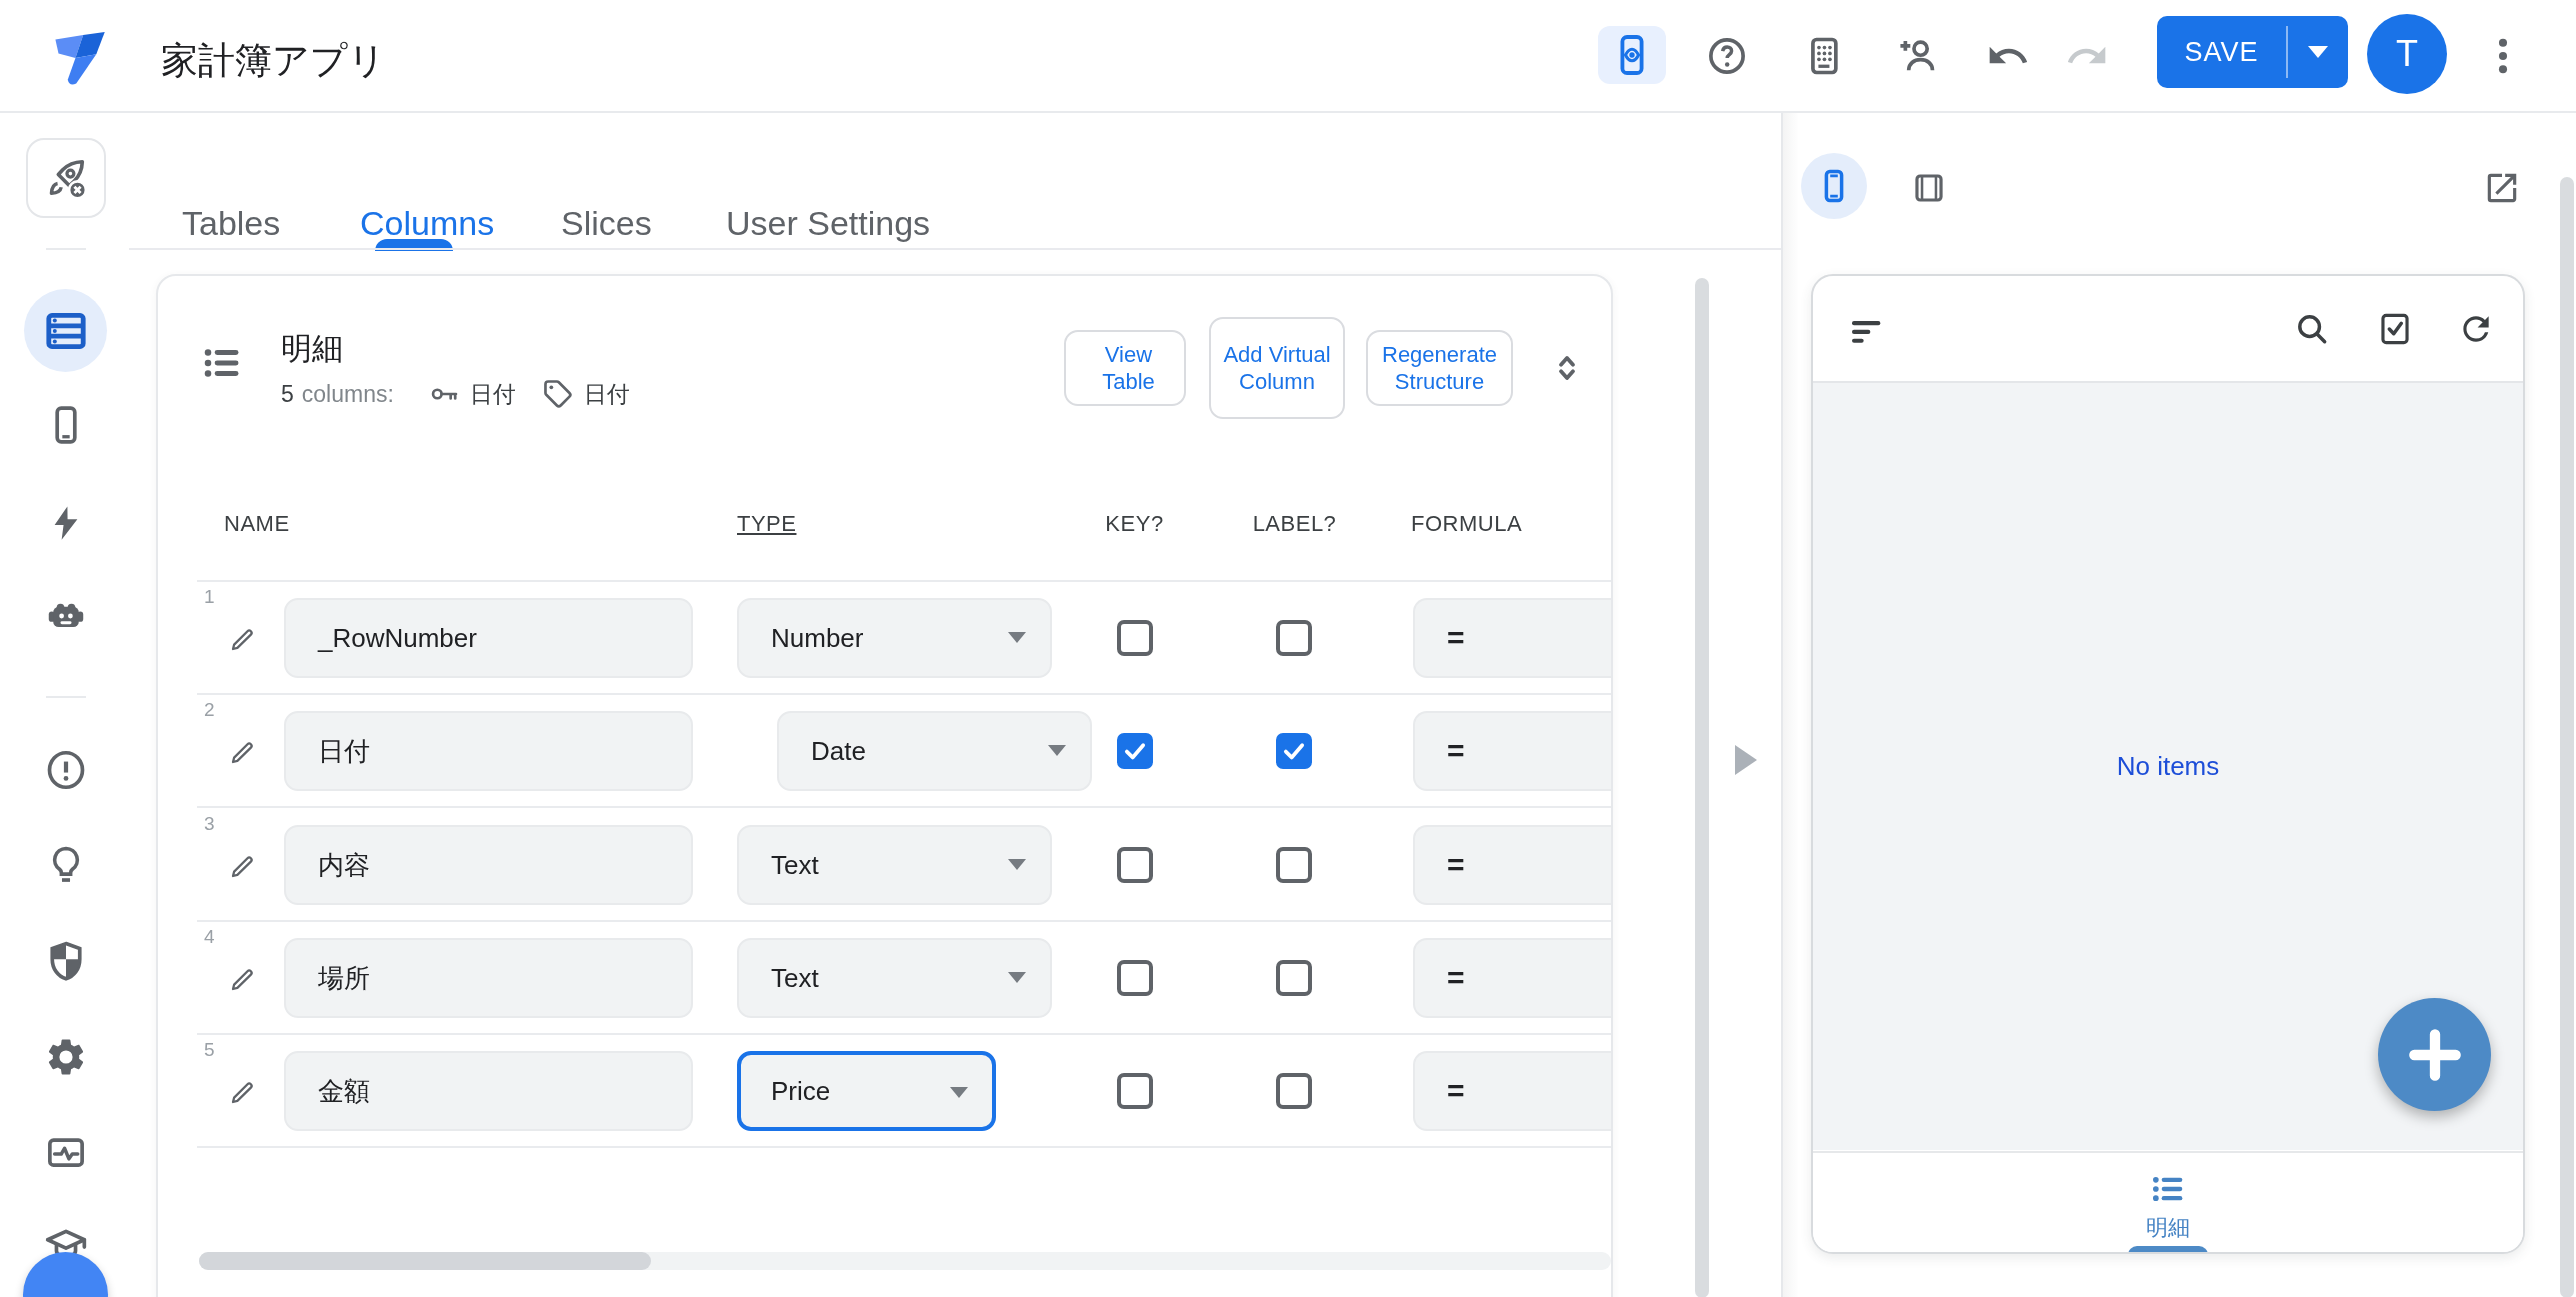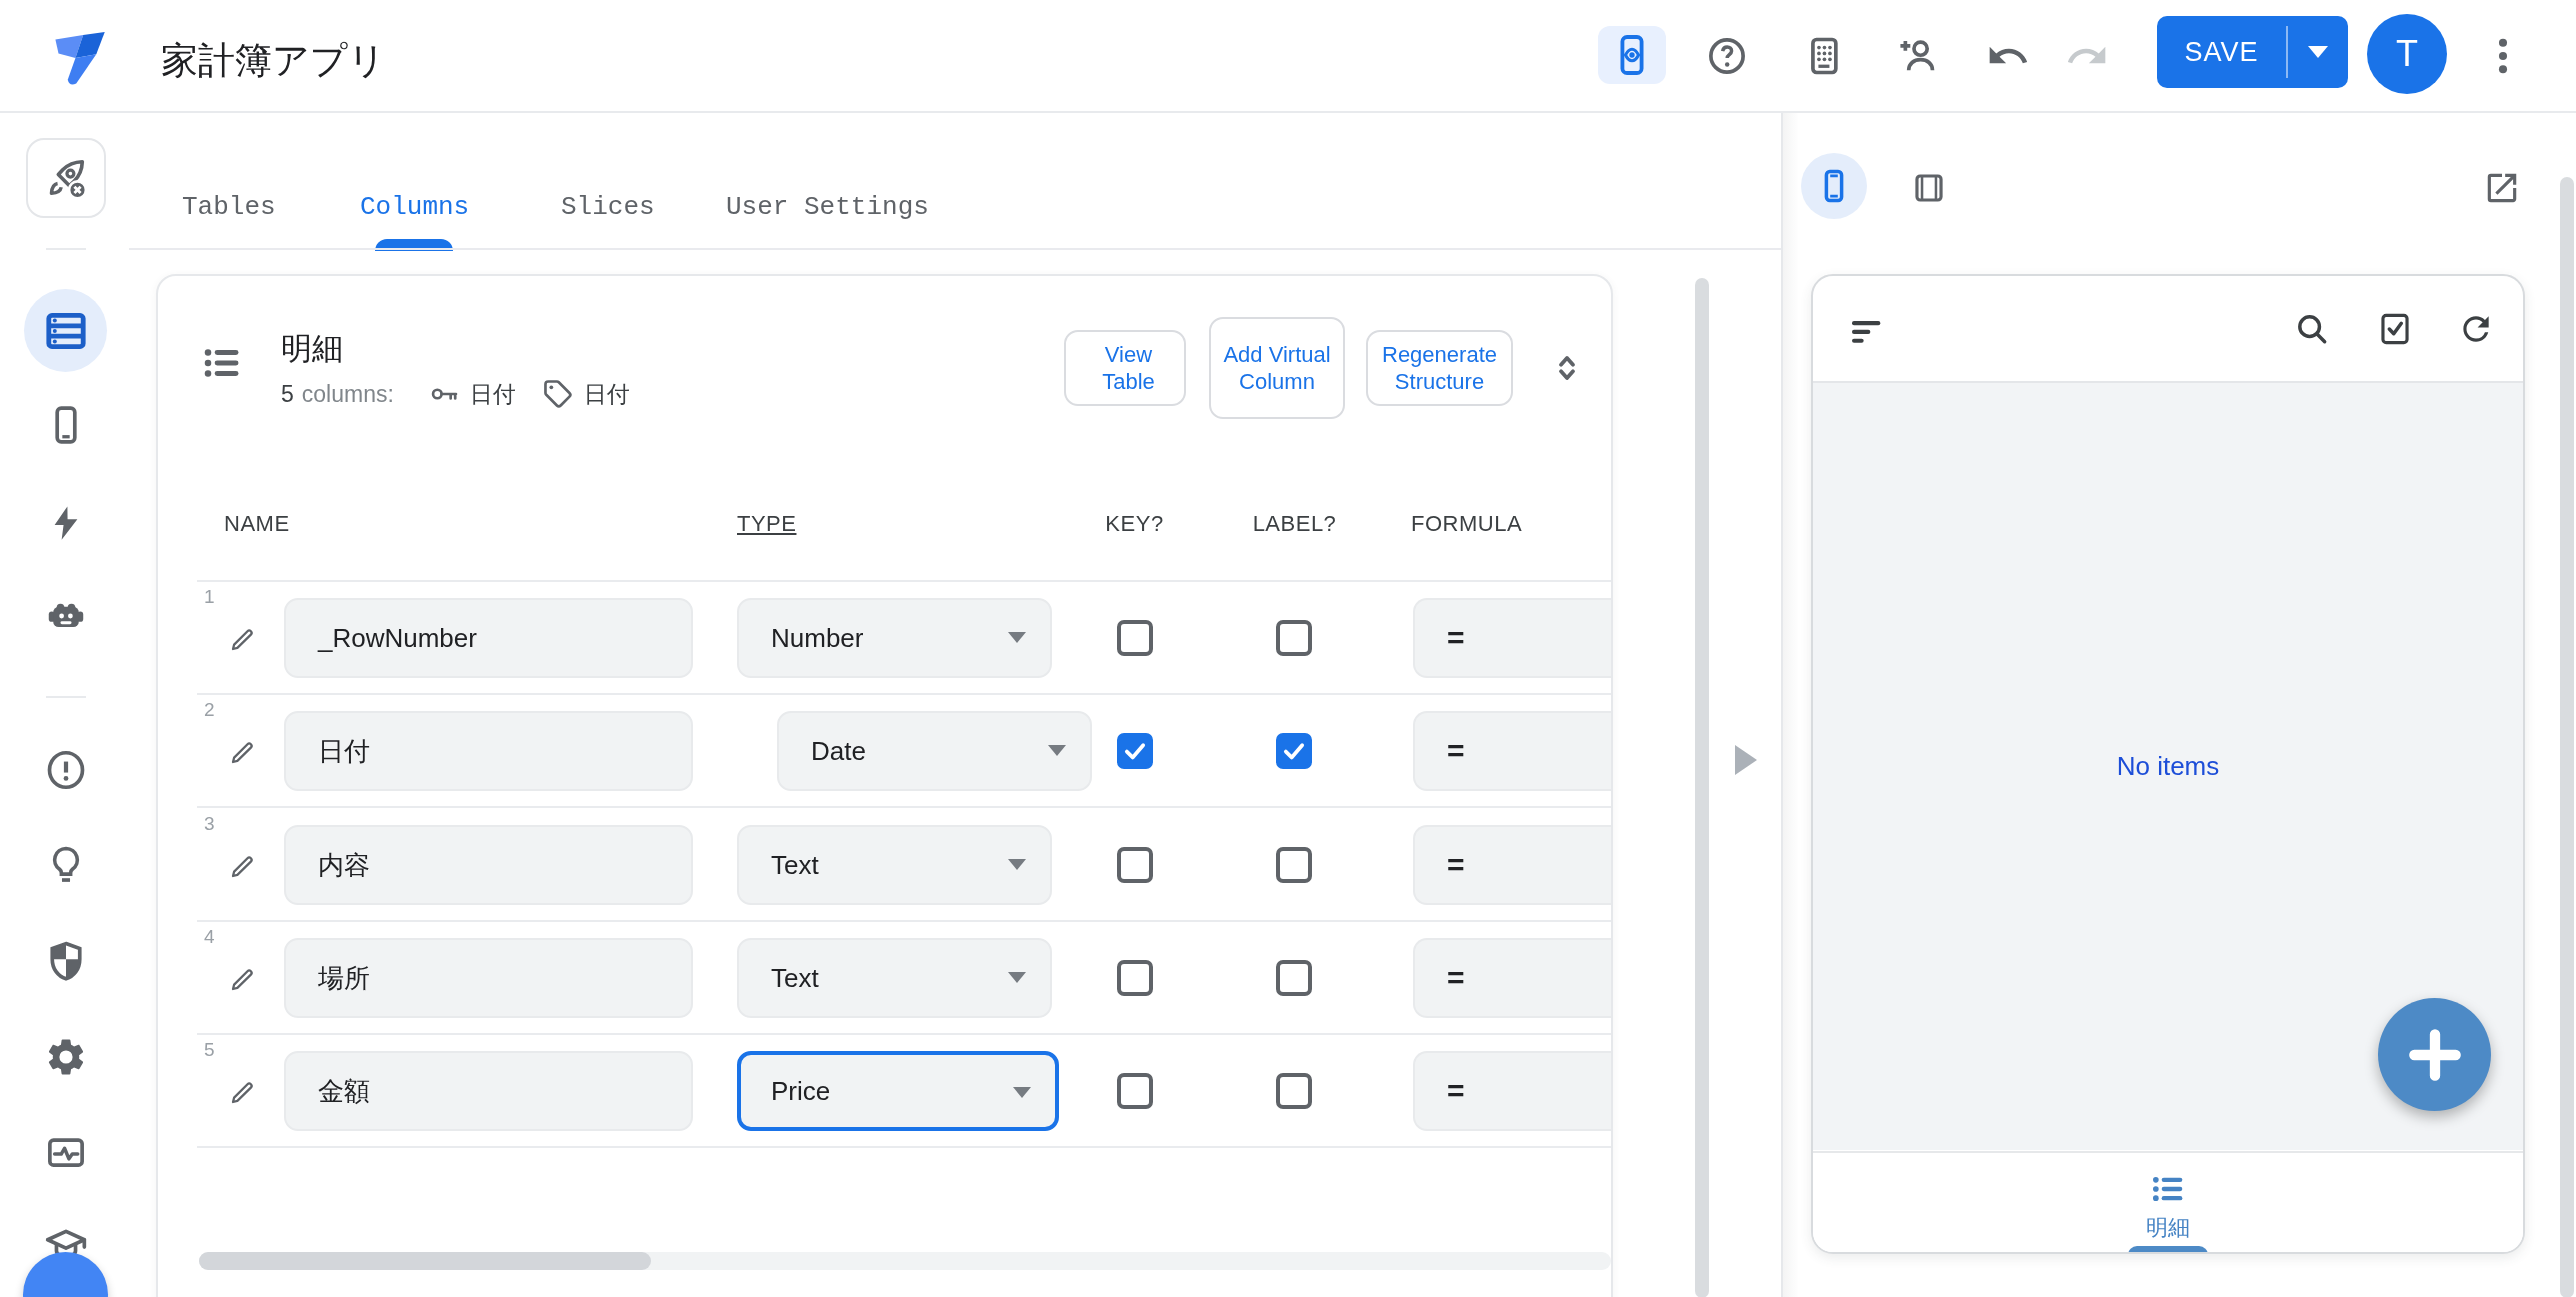--- a/index.html
+++ b/index.html
@@ -22,21 +22,21 @@
   .avatar{left:2367px;top:14px;width:80px;height:80px;border-radius:50%;background:#1a73e8;color:#fff;font-size:36px;cursor:pointer;}
 
   
   .rail-item{left:44px;width:44px;height:44px;color:#5f6368;cursor:pointer;}
   .rocket-btn{left:26px;top:138px;width:80px;height:80px;border:2px solid #e4e6e9;border-radius:18px;background:#fff;box-sizing:border-box;color:#5f6368;cursor:pointer;}
   .rail-divider{left:46px;width:40px;height:2px;background:#e8eaed;}
   .rail-active{left:24px;top:289px;width:83px;height:83px;border-radius:50%;background:#e4edfb;color:#1c5fc8;cursor:pointer;}
   .chat-bubble{left:23px;top:1252px;width:85px;height:85px;border-radius:50%;background:#4285f4;cursor:pointer;box-shadow:0 4px 10px rgba(0,0,0,.2);}
 
   
-  .tab{top:181px;height:52px;line-height:52px;font-size:26px;color:#5f6368;cursor:pointer;font-family:Liberation Mono, monospace;}
+  .tab{top:197px;height:52px;line-height:52px;font-size:34px;color:#5f6368;cursor:pointer;}
   .tab.active{color:#1a73e8;}
   .tab-indicator{left:375px;top:239px;width:78px;height:12px;background:#1a73e8;border-radius:12px 12px 0 0;}
   .tabs-divider{left:129px;top:248px;width:1652px;height:2px;background:#e9eaee;}
 
   
   .card{left:156px;top:274px;width:1457px;height:1053px;background:#fff;border:2px solid #e6e8eb;border-radius:20px;box-sizing:border-box;box-shadow:0 2px 8px rgba(60,64,67,.06);}
   .card-title{left:123px;top:52px;font-size:31px;color:#202124;}
   .card-sub{left:123px;top:101px;height:34px;display:flex;align-items:center;font-size:23px;color:#80868b;}
   .card-sub .cnt{color:#3c4043;margin-right:8px;}
   .card-sub .kv{color:#3c4043;margin-left:10px;}
@@ -428,21 +428,21 @@
     </div>
 
     <div class="abs" style="left:0;top:761px;width:1453px;height:111px;">
       <div class="abs row-idx" style="left:46px;top:2px;">5</div>
       <div class="abs pencil" style="left:70px;top:40px;">
         <svg viewBox="0 0 24 24" width="30" height="30" fill="none" stroke="currentColor">
             <path d="M4 20l.9-3.5L15.6 5.8a1.9 1.9 0 0 1 2.7 2.7L7.5 19.1 4 20z" stroke-width="1.8" stroke-linejoin="round"></path>
           </svg>
       </div>
       <div class="field" style="left:126px;top:14px;width:409px;">金額</div>
-      <div class="field select focused" style="left:579px;top:14px;width:322px;">
+      <div class="field select focused" style="left:579px;top:14px;width:259px;">
           <span>Price</span>
           <span class="sel-caret"></span>
         </div>
       <div class="checkbox" style="left:959px;top:36px;">
           <svg viewBox="0 0 24 24" width="28" height="28" fill="none" stroke="#fff">
             <polyline points="5,12.5 10,17.5 19,7" stroke-width="3.2" stroke-linecap="round" stroke-linejoin="round"></polyline>
           </svg>
         </div>
       <div class="checkbox" style="left:1118px;top:36px;">
           <svg viewBox="0 0 24 24" width="28" height="28" fill="none" stroke="#fff">

